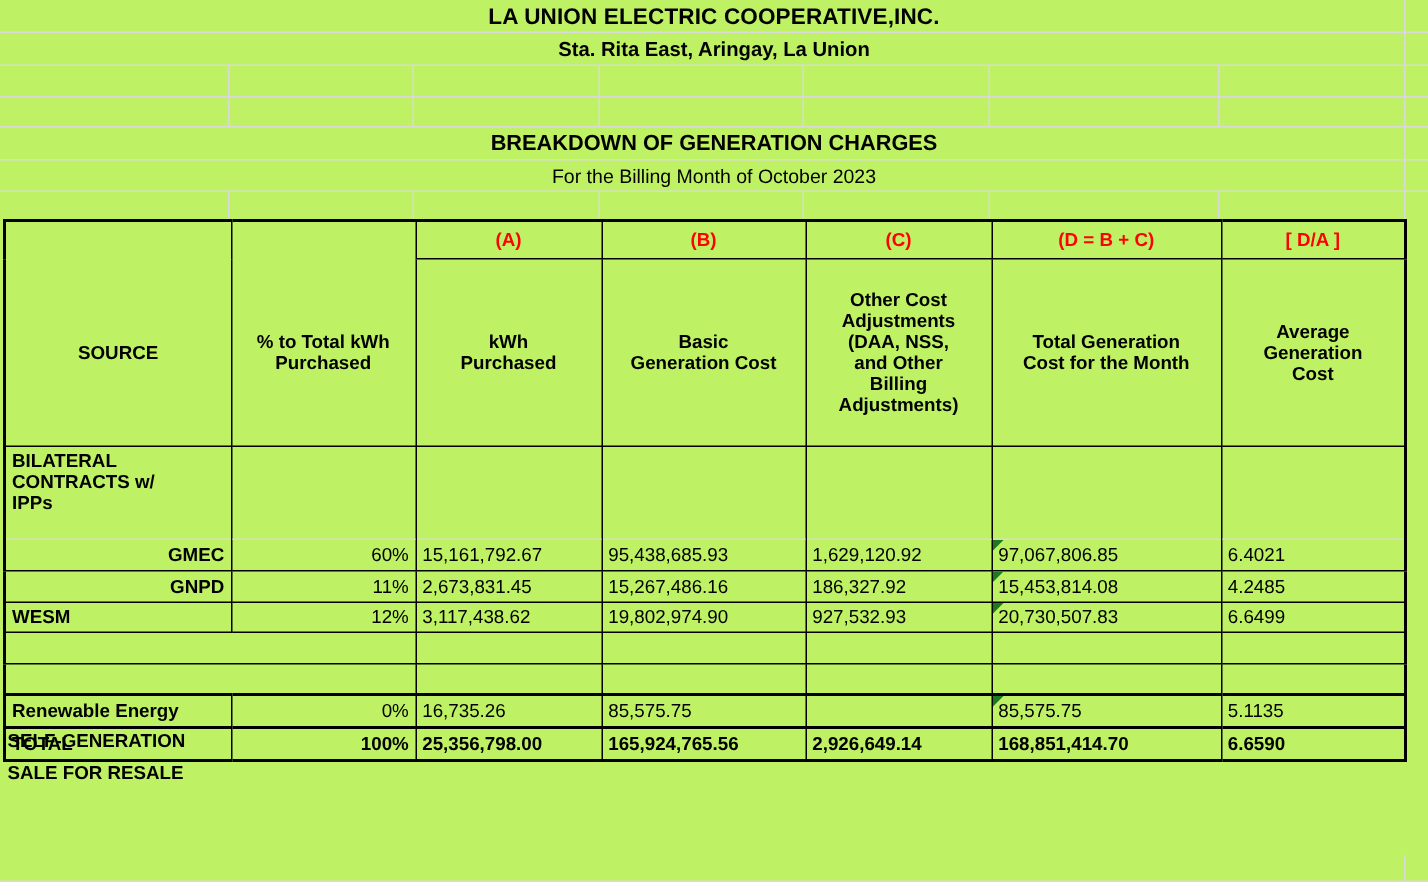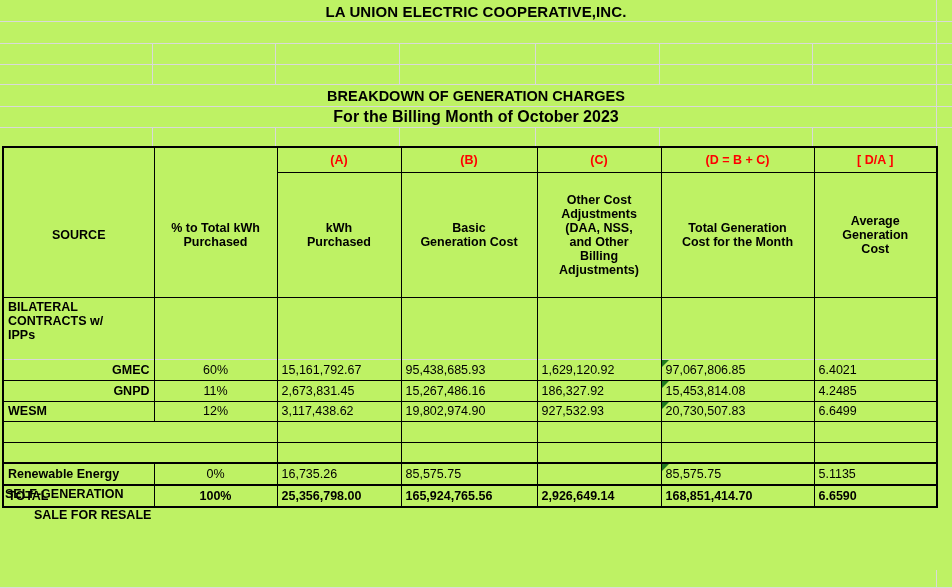--- a/index.html
+++ b/index.html
@@ -54,22 +54,22 @@
   }
   .title-sub {
     font-size: 13.5px;
     font-weight: bold;
   }
   .title-breakdown {
     font-size: 14.5px;
     font-weight: bold;
   }
   .title-month {
-    font-size: 16px;
-    font-weight: bold;
+    font-size: 13px;
+    font-weight: normal;
   }
 
   
   #table {
     position: absolute;
     left: 2px;
     top: 146px;
     width: 934px;
     border-collapse: collapse;
     table-layout: fixed;
@@ -115,21 +115,21 @@
     font-size: 12.5px;
     padding-left: 3px;
   }
   .src-indent {
     font-weight: bold;
     text-align: right;
     font-size: 12.5px;
     padding-right: 34px;
   }
   .pct-cell {
-    text-align: center;
+    text-align: right;
     font-size: 12.5px;
   }
   .num-cell {
     text-align: left;
     font-size: 12.5px;
     padding-right: 5px;
   }
   .total-row td {
     font-weight: bold;
   }
@@ -191,20 +191,21 @@
   <div class="gridline-v" style="left:399px; top:127px; height:19px;"></div>
   <div class="gridline-v" style="left:535px; top:127px; height:19px;"></div>
   <div class="gridline-v" style="left:659px; top:127px; height:19px;"></div>
   <div class="gridline-v" style="left:812px; top:127px; height:19px;"></div>
 
   <div class="gridline-v" style="left:936px; top:0px; height:146px;"></div>
   <div class="gridline-v" style="left:936px; top:570px; height:18px;"></div>
   <div class="gridline-h" style="top:587px;"></div>
 
   <div class="title-row title-main" style="top:2px; height:19px;">LA UNION ELECTRIC COOPERATIVE,INC.</div>
+  <div class="title-row title-sub" style="top:23px; height:19px;">Sta. Rita East, Aringay, La Union</div>
   <div class="title-row title-breakdown" style="top:86px; height:19px;">BREAKDOWN OF GENERATION CHARGES</div>
   <div class="title-row title-month" style="top:108px; height:18px;">For the Billing Month of October 2023</div>
 
   <table id="table">
     <colgroup>
       <col style="width:151px;">
       <col style="width:123px;">
       <col style="width:124px;">
       <col style="width:136px;">
       <col style="width:124px;">
@@ -352,15 +353,15 @@
         <td class="num-cell thick-top thick-bottom">165,924,765.56</td>
         <td class="num-cell thick-top thick-bottom">2,926,649.14</td>
         <td class="num-cell thick-top thick-bottom">168,851,414.70</td>
         <td class="num-cell thick-right thick-top thick-bottom">6.6590</td>
       </tr>
 
     </tbody>
   </table>
 
   <div class="overflow-label" style="top:487px;">SELF-GENERATION</div>
-  <div class="overflow-label" style="top:508px;margin-left:29px;">SALE FOR RESALE</div>
+  <div class="overflow-label" style="top:508px;">SALE FOR RESALE</div>
 
 </div>
 
 </body></html>

